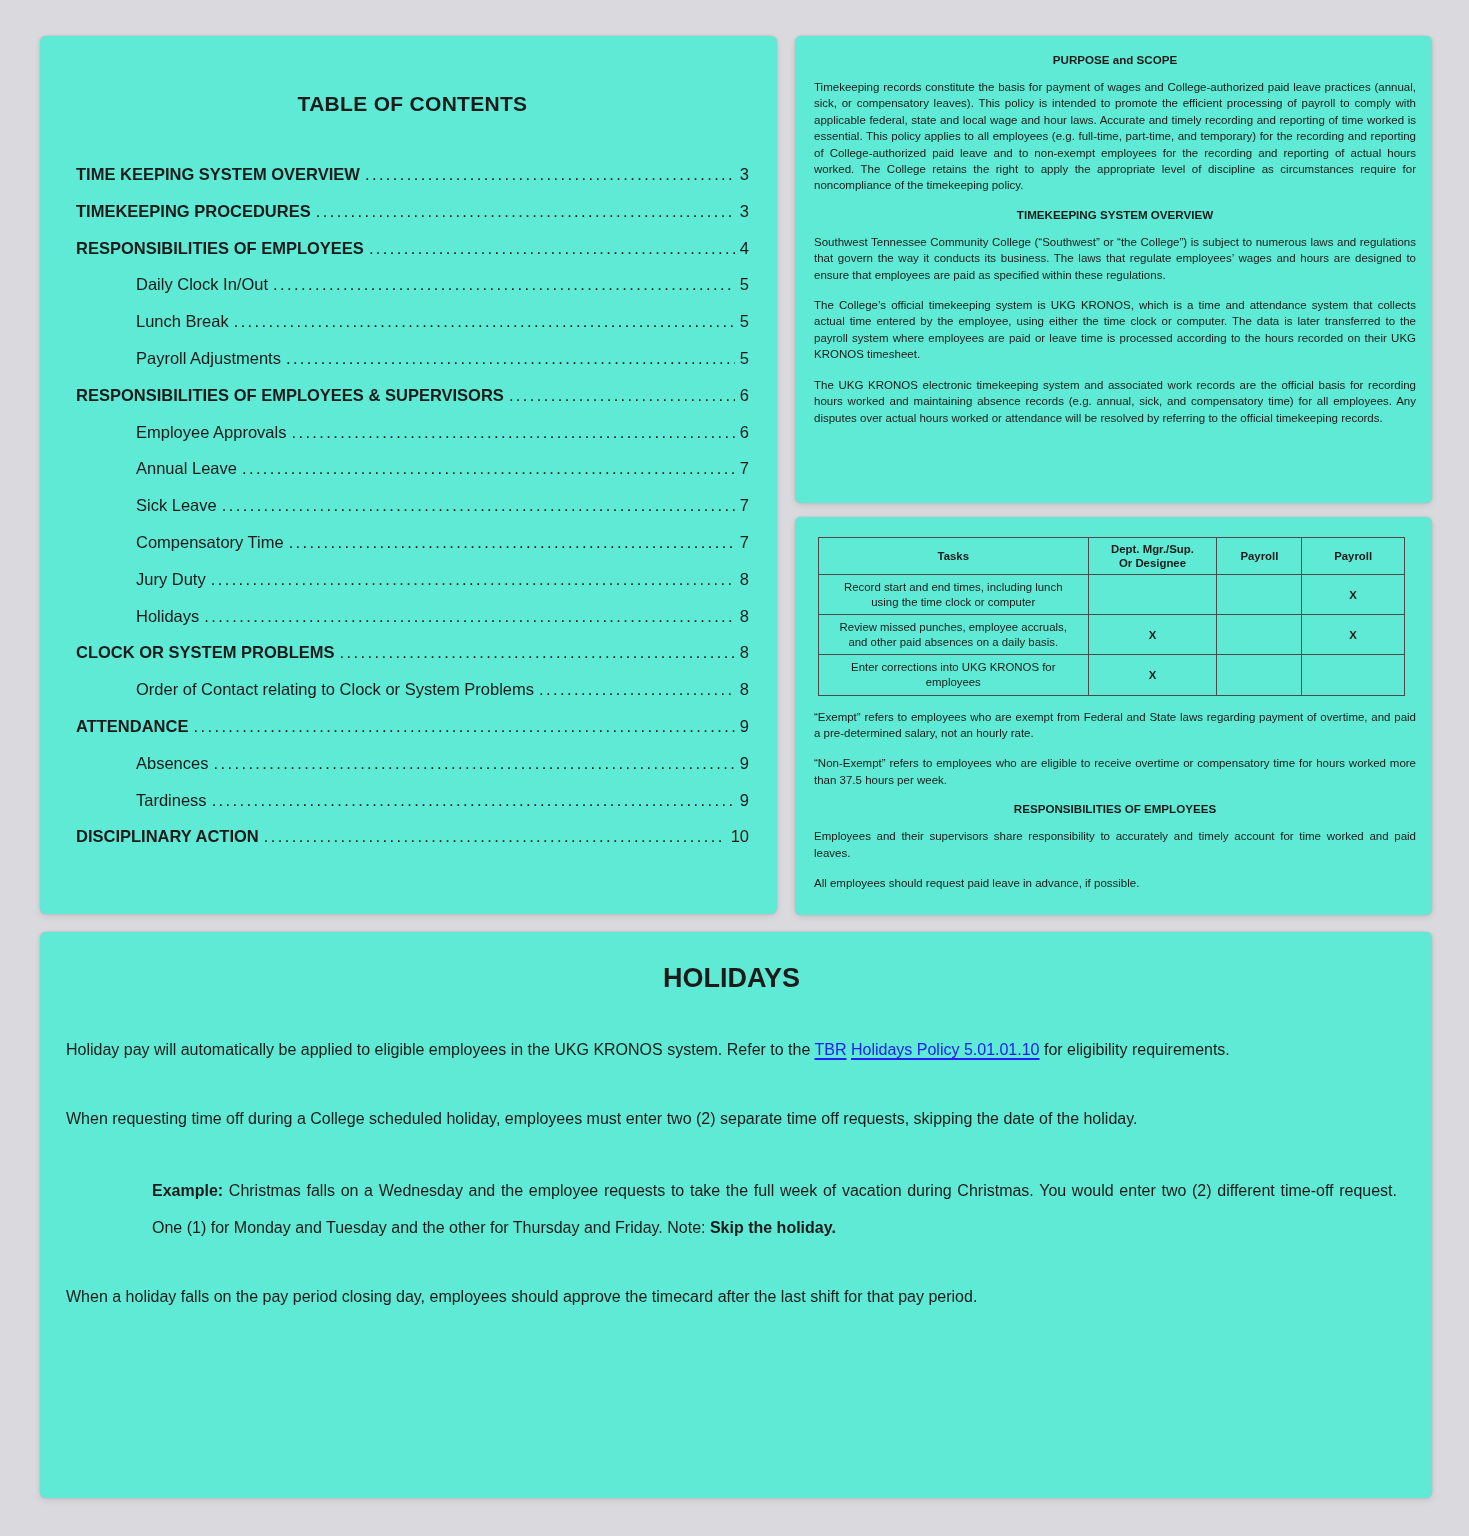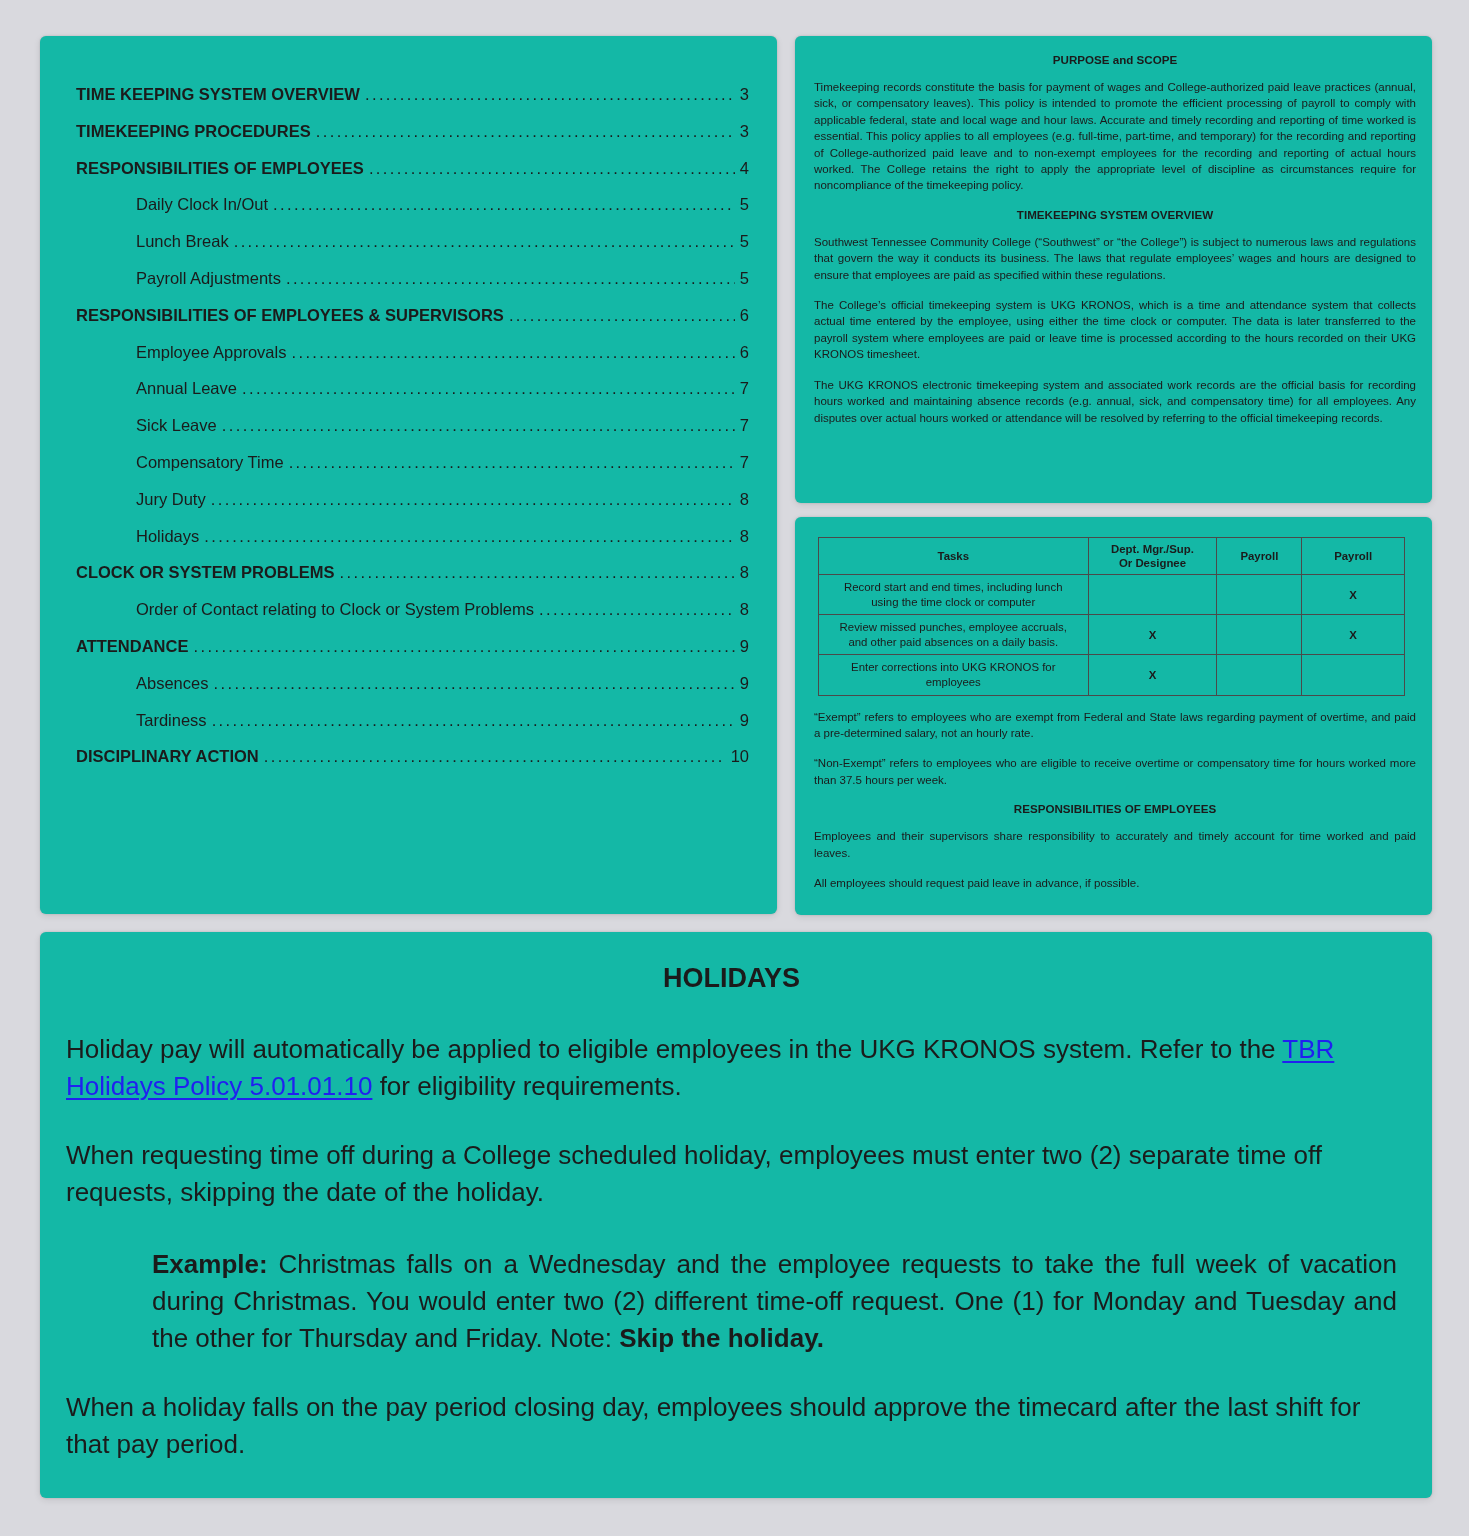--- a/index.html
+++ b/index.html
@@ -6,21 +6,21 @@
   html, body { width: 1469px; height: 1536px; }
   body {
     background: #d9d9de;
     font-family: "Liberation Sans", "DejaVu Sans", sans-serif;
     color: #1b1b1b;
     position: relative;
     overflow: hidden;
   }
   .panel {
     position: absolute;
-    background: #14b8a6;
+    background: #5eead4;
     border-radius: 6px;
     box-shadow: 0 0 2px rgba(0,0,0,.16), 0 2px 7px rgba(0,0,0,.10);
     overflow: hidden;
   }
 
   
   .panel-toc { left: 40px; top: 36px; width: 737px; height: 878px; padding: 0 20px 0 28px; }
   .toc-title { text-align: center; font-size: 21px; font-weight: 700; margin-top: 56px; letter-spacing: .3px; }
   .toc-list { margin-top: 49px; padding: 0 8px 0 8px; }
   .toc-entry { display: flex; align-items: baseline; height: 36.8px; font-size: 16.5px; white-space: nowrap; }
@@ -44,30 +44,31 @@
   .resp-table th, .resp-table td { border: 1.6px solid #4a4a4a; font-size: 11.4px; }
   .resp-table th { font-weight: 700; text-align: center; vertical-align: middle; height: 37px; white-space: pre-line; line-height: 14px; padding: 3px 4px; }
   .resp-table td { vertical-align: middle; }
   .resp-table td.task { text-align: center; padding: 5px 13px; line-height: 14.6px; height: 40px; }
   .resp-table td.mark { text-align: center; font-weight: 700; }
   .col-task { width: 46%; } .col-dept { width: 22%; } .col-pay { width: 14.5%; } .col-emp { width: 17.5%; }
 
   
   .panel-holidays { left: 40px; top: 932px; width: 1392px; height: 566px; padding: 0 35px 0 26px; }
   .hol-title { text-align: center; font-weight: 700; font-size: 27px; margin-top: 31px; }
-  .hol-p { font-size: 26px; line-height: 37px; margin-top: 32px; }
+  .hol-p { font-size: 16px; line-height: 37px; margin-top: 32px; }
   .hol-p.first { margin-top: 37px; }
   .hol-p strong { font-weight: 700; }
   .hol-example { margin-left: 86px; text-align: justify; margin-top: 35px; }
   .doc-link { color: #2020f0; text-decoration: underline; text-decoration-thickness: 2px; text-underline-offset: 3px; cursor: pointer; }
 </style>
 </head>
 <body>
 
 <div class="panel panel-toc">
+  <div class="toc-title">TABLE OF CONTENTS</div>
   <div class="toc-list">
 
       <div class="toc-entry level-top">
         <span class="toc-label">TIME KEEPING SYSTEM OVERVIEW</span>
         <span class="toc-dots"></span>
         <span class="toc-page">3</span>
       </div>
 
       <div class="toc-entry level-top">
         <span class="toc-label">TIMEKEEPING PROCEDURES</span>

